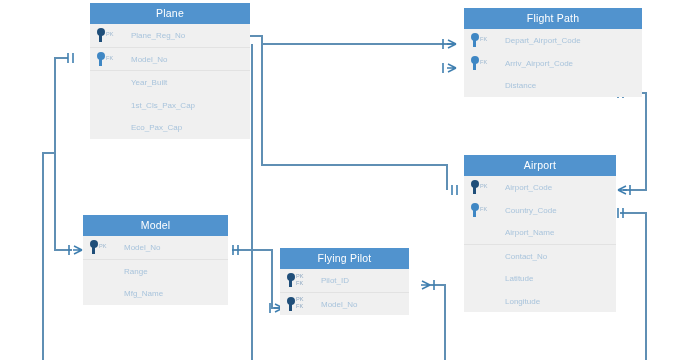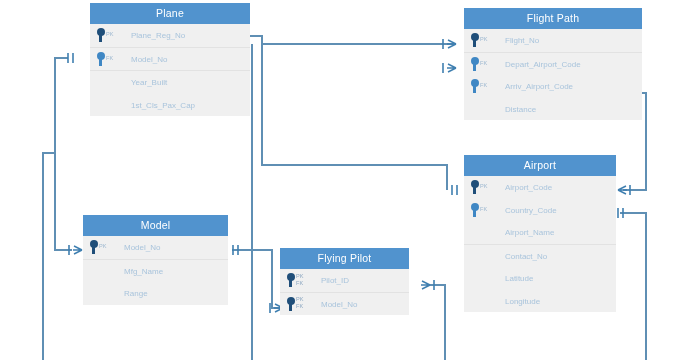--- a/index.html
+++ b/index.html
@@ -215,33 +215,29 @@
           <span class="keylabel">FK</span>
         </span>
         <span class="nm">Model_No</span>
       </div>
       <div class="attr">
         <span class="nm">Year_Built</span>
       </div>
       <div class="attr">
         <span class="nm">1st_Cls_Pax_Cap</span>
       </div>
+      <div class="attr">
+        <span class="nm">Eco_Pax_Cap</span>
+      </div>
     </div>
   </div>
 
   <div class="entity" style="left:464px; top:8px; width:178px;">
     <div class="ent-title">Flight Path</div>
     <div class="ent-body">
-      <div class="attr sep">
-        <span class="keywrap">
-          <span class="keyicon"></span>
-          <span class="keylabel">PK</span>
-        </span>
-        <span class="nm">Flight_No</span>
-      </div>
       <div class="attr">
         <span class="keywrap">
           <span class="keyicon fkonly"></span>
           <span class="keylabel">FK</span>
         </span>
         <span class="nm">Depart_Airport_Code</span>
       </div>
       <div class="attr">
         <span class="keywrap">
           <span class="keyicon fkonly"></span>
@@ -291,24 +287,24 @@
     <div class="ent-title">Model</div>
     <div class="ent-body">
       <div class="attr sep">
         <span class="keywrap">
           <span class="keyicon"></span>
           <span class="keylabel">PK</span>
         </span>
         <span class="nm">Model_No</span>
       </div>
       <div class="attr">
+        <span class="nm">Range</span>
+      </div>
+      <div class="attr">
         <span class="nm">Mfg_Name</span>
-      </div>
-      <div class="attr">
-        <span class="nm">Range</span>
       </div>
     </div>
   </div>
 
   <div class="entity" style="left:280px; top:248px; width:129px;">
     <div class="ent-title">Flying Pilot</div>
     <div class="ent-body">
       <div class="attr sep">
         <span class="keywrap">
           <span class="keyicon"></span>

